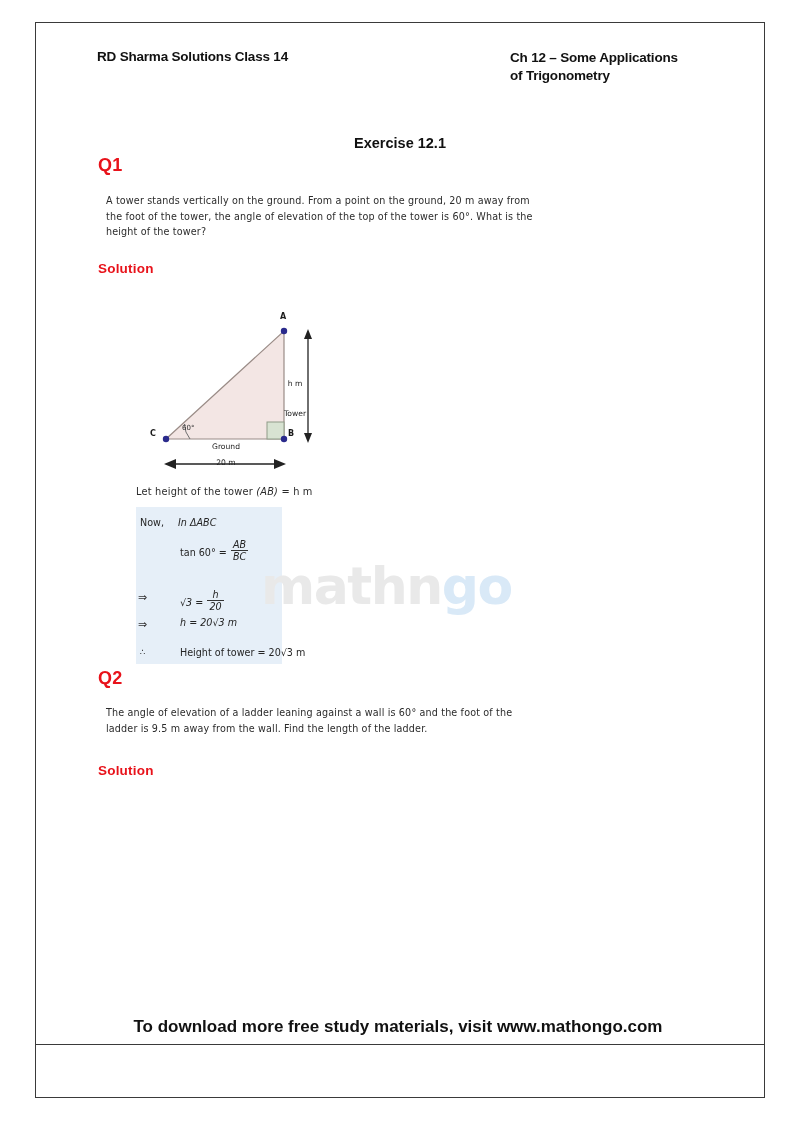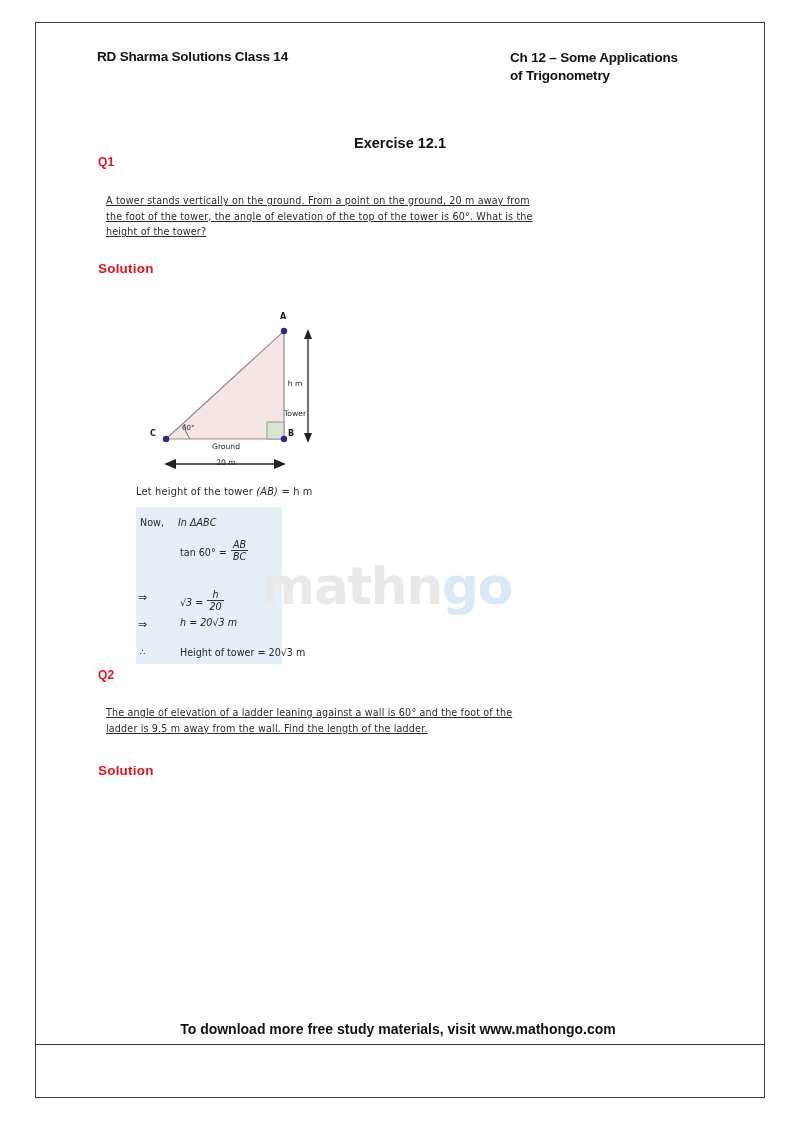--- a/index.html
+++ b/index.html
@@ -65,21 +65,21 @@
     text-align: center;
     font-size: 14.5px;
     font-weight: bold;
     color: #111111;
   }
 
   
   .qlabel {
     position: absolute;
     left: 62px;
-    font-size: 12px;
+    font-size: 18px;
     font-weight: bold;
     color: #e8121a;
     letter-spacing: 0.2px;
     text-align: center;
   }
   .slabel {
     position: absolute;
     left: 62px;
     font-size: 13.5px;
     font-weight: bold;
@@ -90,21 +90,20 @@
   
   .qtext {
     position: absolute;
     left: 70px;
     width: 430px;
     font-size: 9.6px;
     line-height: 1.62;
     color: #2b2b2b;
     font-family: "DejaVu Sans", sans-serif;
     letter-spacing: 0.15px;
-    text-decoration: underline;
   }
 
   
   .diagram {
     position: absolute;
     left: 100px;
     top: 288px;
     width: 200px;
     height: 168px;
   }
@@ -193,21 +192,21 @@
     bottom: 52px;
     height: 1px;
     background: #3a3a3a;
   }
   .footer-text {
     position: absolute;
     left: 0;
     right: 4px;
     bottom: 60px;
     text-align: center;
-    font-size: 14px;
+    font-size: 17px;
     font-weight: bold;
     color: #111111;
   }
 </style>
 </head>
 <body>
 
 <div class="page-sheet">
 
   <div class="hdr">

